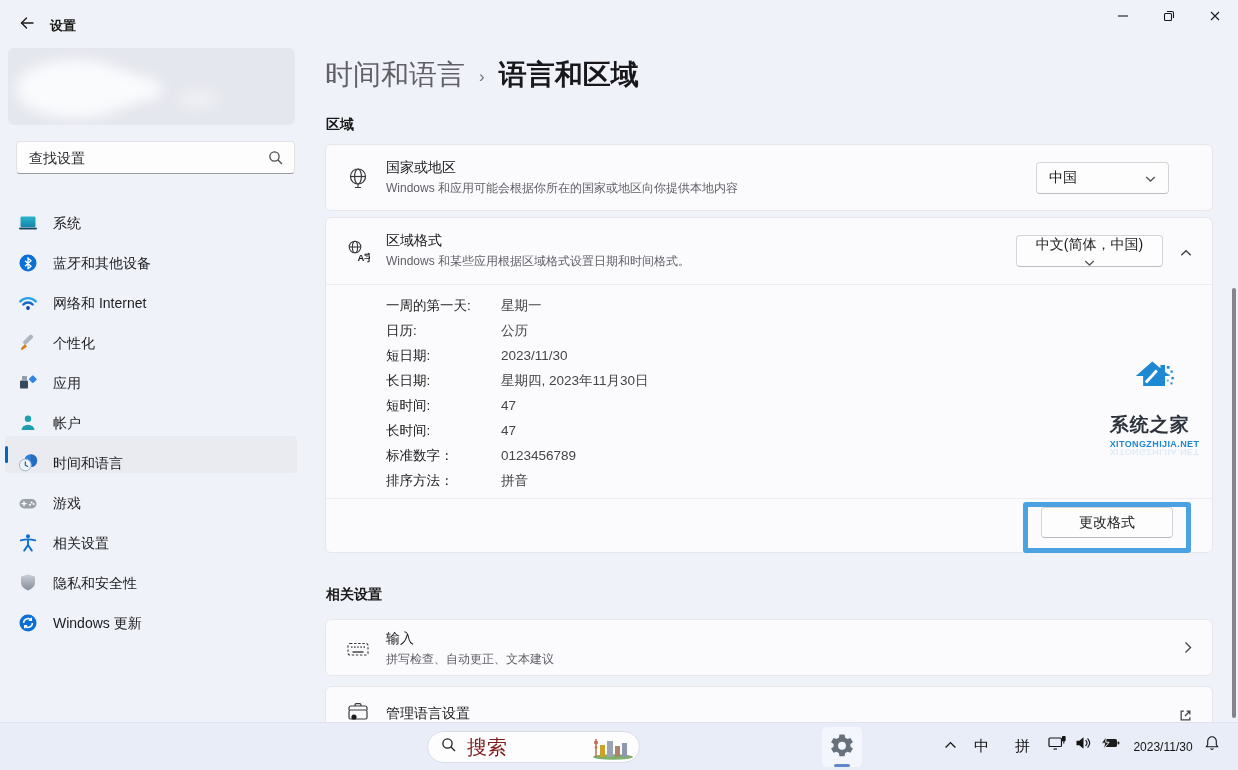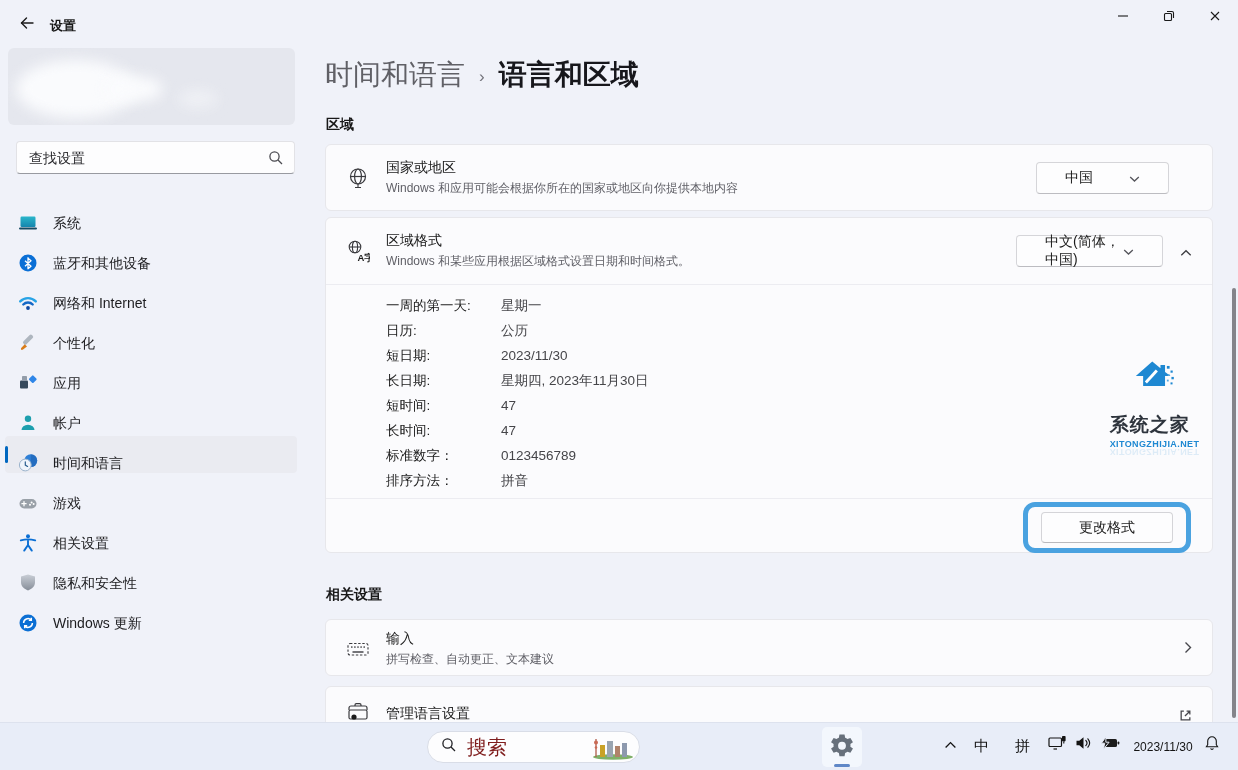--- a/index.html
+++ b/index.html
@@ -49,30 +49,30 @@
     border:1px solid #e7e7eb; border-radius:6px; }
   .card-head { position:relative; height:66px; display:flex; align-items:center; }
   .card-ico { position:absolute; left:20px; width:24px; height:24px;
     display:flex; align-items:center; justify-content:center; }
   .card-text { margin-left:60px; }
   .card-title { font-size:14px; color:#191919; }
   .card-sub { font-size:12px; color:#5f5f66; margin-top:3px; }
   .dd-btn { position:absolute; top:17px; height:32px; background:#fdfdfe;
     border:1px solid #d5d5d9; border-bottom:1px solid #bcbcc1; border-radius:4px;
     display:flex; align-items:center; justify-content:space-between;
-    font-size:14px; color:#1a1a1a; padding:0 28px; cursor:pointer; }
+    font-size:14px; color:#1a1a1a; padding:0 12px; cursor:pointer; }
   .collapse-btn { position:absolute; right:14px; top:22px; width:24px; height:24px;
     display:flex; align-items:center; justify-content:center; cursor:pointer; }
   .divider { position:absolute; left:0; width:100%; height:1px; background:#ececf1; }
   .details { position:absolute; left:60px; top:75px; }
   .detail-row { display:flex; height:25px; align-items:center; font-size:13.5px; }
   .detail-label { width:115px; color:#1b1b1b; }
   .detail-value { color:#454549; }
   .hl-box { position:absolute; left:697px; top:284px; width:168px; height:51px;
-    border:5px solid #4aa2e0; border-radius:12px; display:flex; align-items:center; justify-content:center; }
+    border:5px solid #4aa2e0; border-radius:3px; display:flex; justify-content:center; }
   .change-btn { width:132px; height:31px; background:#fdfdfe; border:1px solid #d4d4d8;
     border-bottom:1px solid #b9b9bd; border-radius:4px; font-size:14px; color:#1a1a1a;
     display:flex; align-items:center; justify-content:center; cursor:pointer; }
   .chev-right-slot { position:absolute; right:20px; top:50%; transform:translateY(-50%); }
   
   .watermark { position:absolute; left:1077px; top:356px; width:155px; z-index:5; }
   .wm-row { display:flex; align-items:center; gap:12px;flex-direction:column; }
   .wm-text .wm-name { font-size:19px; font-weight:700; color:#2e343d; letter-spacing:1px; }
   .wm-text .wm-site { font-size:9px; font-weight:700; color:#1e88d2; letter-spacing:.4px; margin-top:1px; }
   .wm-reflect { transform:scaleY(-1); opacity:.13; margin-top:-2px; }
@@ -326,21 +326,21 @@
               <ellipse cx="9" cy="8" rx="2.6" ry="5.8"></ellipse>
               <path d="M3.2 8h11.6"></path>
             </g>
             <text x="11.5" y="21.5" font-size="9.5" font-weight="bold" fill="#1a1a1a" font-family="'Liberation Sans','DejaVu Sans',sans-serif">A字</text>
           </svg>
       </span>
       <div class="card-text">
         <div class="card-title">区域格式</div>
         <div class="card-sub">Windows 和某些应用根据区域格式设置日期和时间格式。</div>
       </div>
-      <div class="dd-btn" style="right:49px; width:147px;">
+      <div class="dd-btn" style="right:49px; width:147px;flex-direction:column;">
         <span>中文(简体，中国)</span>
         <span>
           <svg width="11" height="8" viewBox="0 0 11 8" fill="none" stroke="#55555b" stroke-width="1.3">
               <path d="M1.2 2l4.3 4 4.3-4"></path>
             </svg>
         </span>
       </div>
       <div class="collapse-btn">
         <span>
           <svg width="12" height="8" viewBox="0 0 12 8" fill="none" stroke="#3d3d42" stroke-width="1.3">

